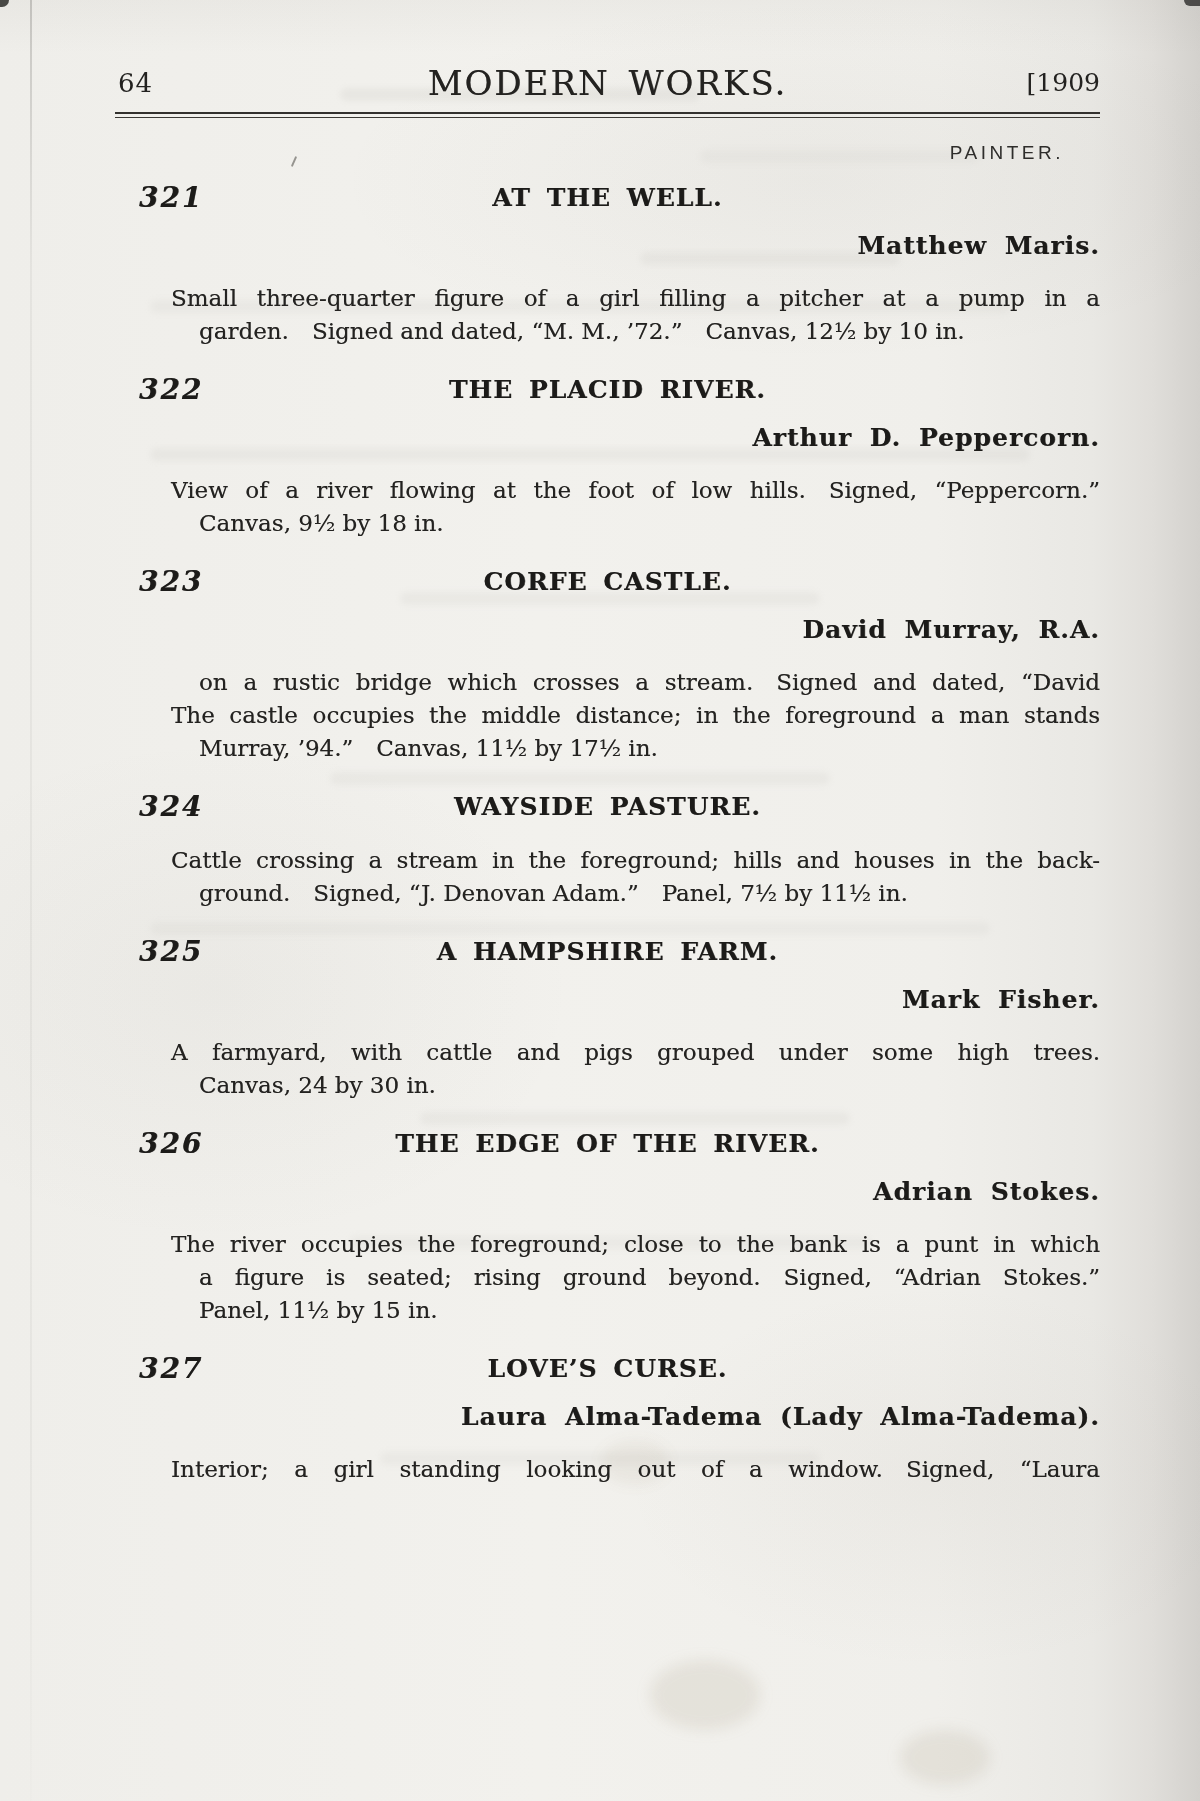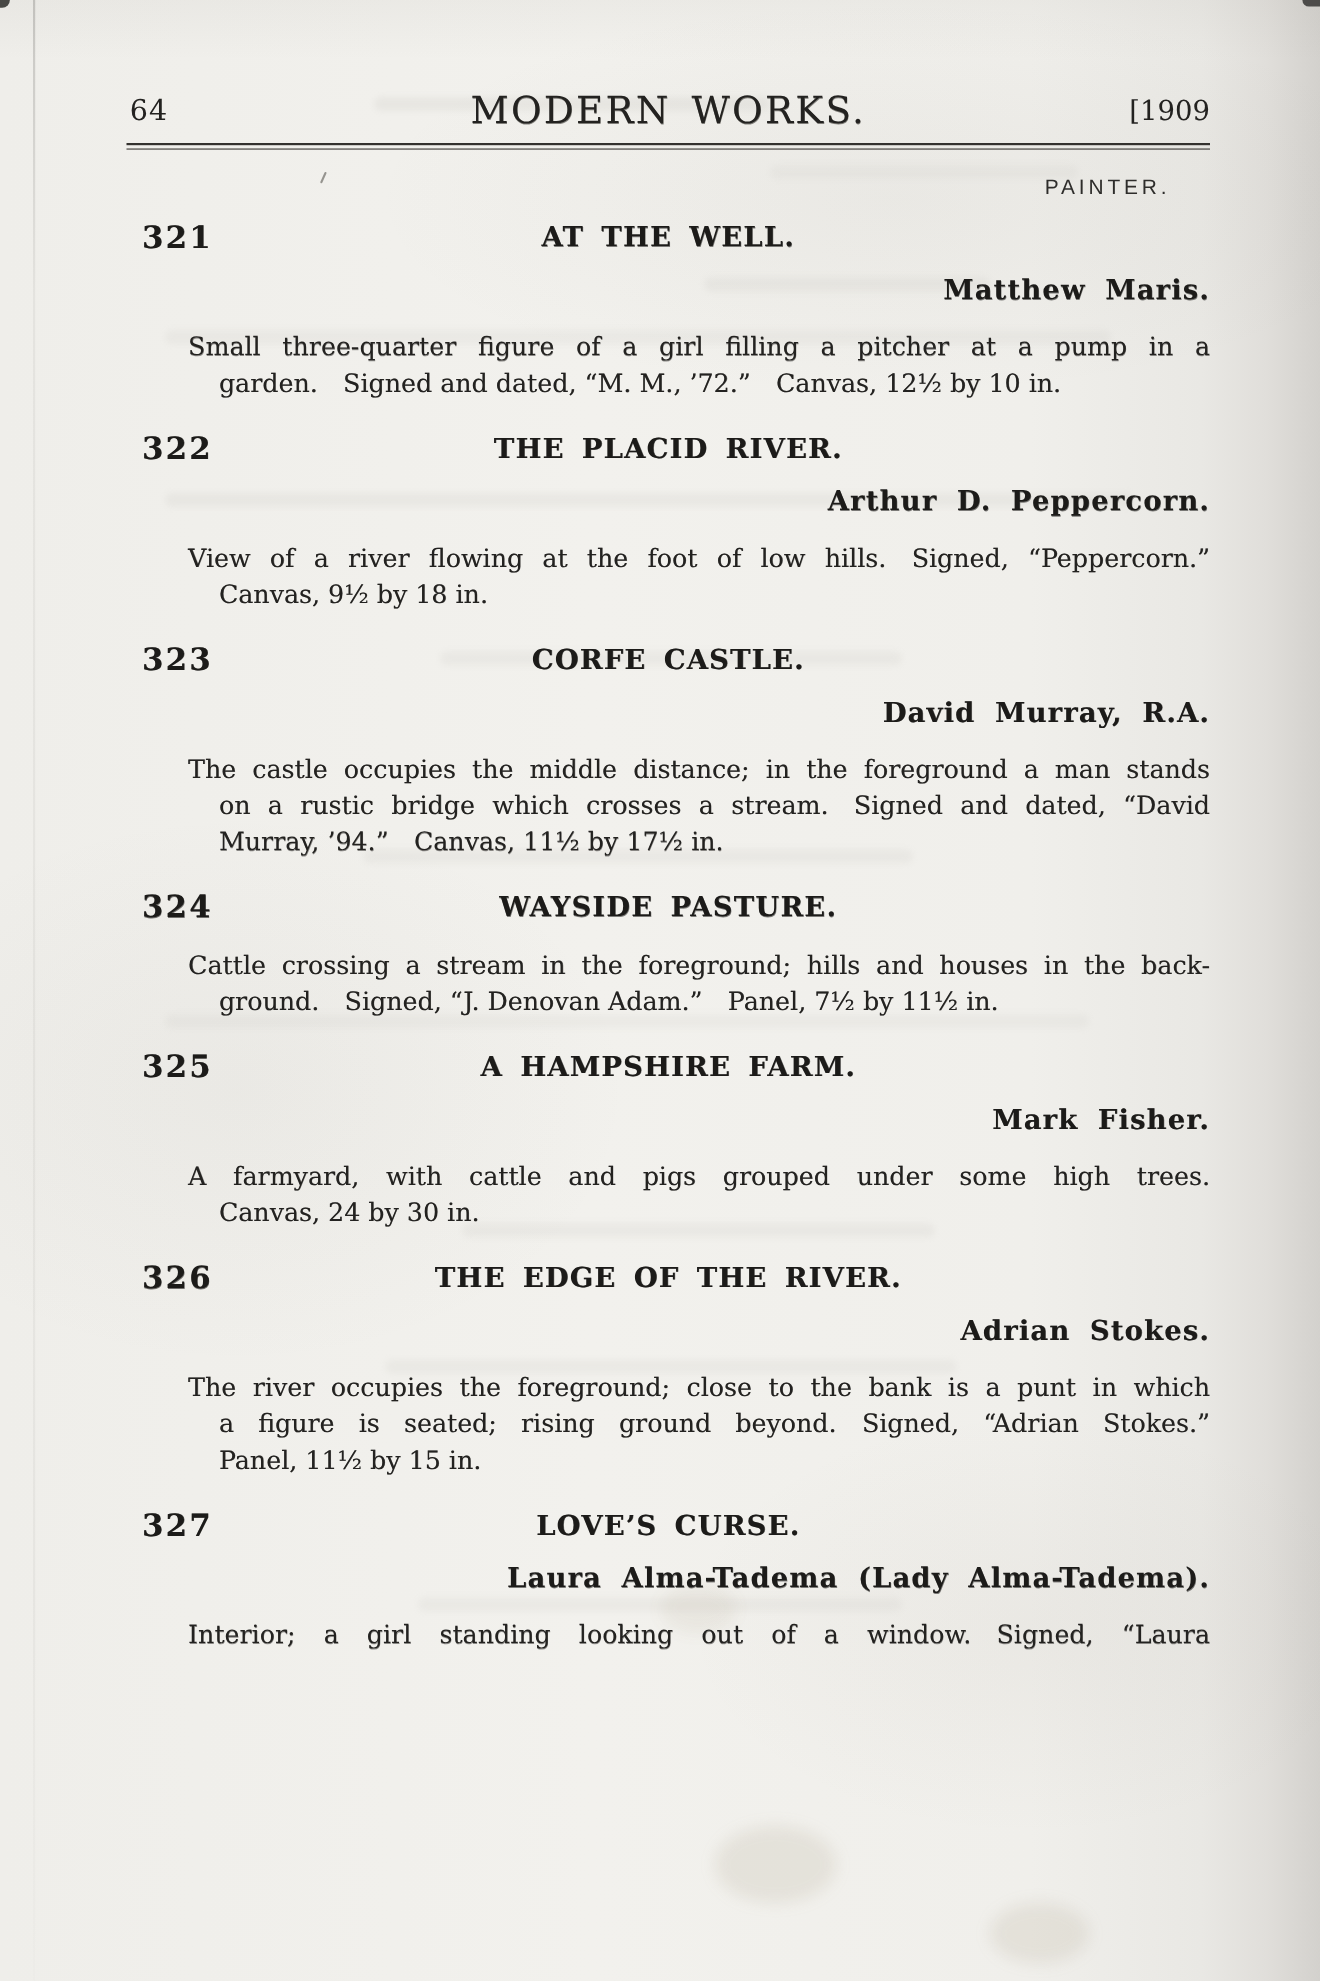--- a/index.html
+++ b/index.html
@@ -20,21 +20,21 @@
       radial-gradient(ellipse 800px 300px at 68% 10%, rgba(120,115,105,0.06), transparent 60%),
       radial-gradient(ellipse 600px 420px at 18% 55%, rgba(120,115,105,0.05), transparent 60%),
       radial-gradient(ellipse 520px 320px at 78% 82%, rgba(135,122,108,0.06), transparent 60%),
       linear-gradient(180deg, rgba(110,105,95,0.05) 0%, transparent 3%);
   }
   .content {
     position: absolute;
     left: 115px;
     width: 985px;
     top: 0;
-    padding-top: 84px;
+    padding-top: 66px;
   }
   
   .header-row {
     position: relative;
     line-height: 34px;
     height: 34px;
   }
   .page-number { position: absolute; left: 3px; font-size: 26px; letter-spacing: 1px; }
   .running-title {
     display: block; text-align: center;
@@ -56,24 +56,25 @@
     font-family: "Liberation Sans", sans-serif;
     font-size: 19px;
     letter-spacing: 3.5px;
     color: #2e2d2b;
   }
   
   .entry { margin-top: 26px; }
   #entries .entry:first-child { margin-top: 18px; }
   .lot-row { position: relative; line-height: 32px; }
   .lot-num {
-    position: absolute; left: 14px; top: 0;
+    position: absolute; left: 24px; top: 0;
     font-size: 28px; font-weight: bold; letter-spacing: 2px;
     color: #1c1b19;
     text-shadow: 0.4px 0.4px 0.5px rgba(28,27,25,0.6);
+    font-style: italic;
   }
   .lot-title {
     display: block; text-align: center;
     font-size: 25px; font-weight: bold;
     letter-spacing: 1px; word-spacing: 6px;
     color: #1c1b19;
     text-shadow: 0.4px 0.4px 0.5px rgba(28,27,25,0.55);
   }
   .painter-name {
     margin-top: 17px;
@@ -182,22 +183,22 @@
           </div>
   </section>
 
   <section class="entry">
     <div class="lot-row">
       <span class="lot-num">323</span>
       <span class="lot-title">CORFE CASTLE.</span>
     </div>
     <div class="painter-name">David Murray, R.A.</div>
     <div class="desc">
+            <div class="desc-line">on a rustic bridge which crosses a stream. Signed and dated, “David</div>
             <div class="desc-line first">The castle occupies the middle distance; in the foreground a man stands</div>
-            <div class="desc-line">on a rustic bridge which crosses a stream. Signed and dated, “David</div>
             <div class="desc-line last">Murray, ’94.” Canvas, 11½ by 17½ in.</div>
           </div>
   </section>
 
   <section class="entry">
     <div class="lot-row">
       <span class="lot-num">324</span>
       <span class="lot-title">WAYSIDE PASTURE.</span>
     </div>
     <div class="desc">

